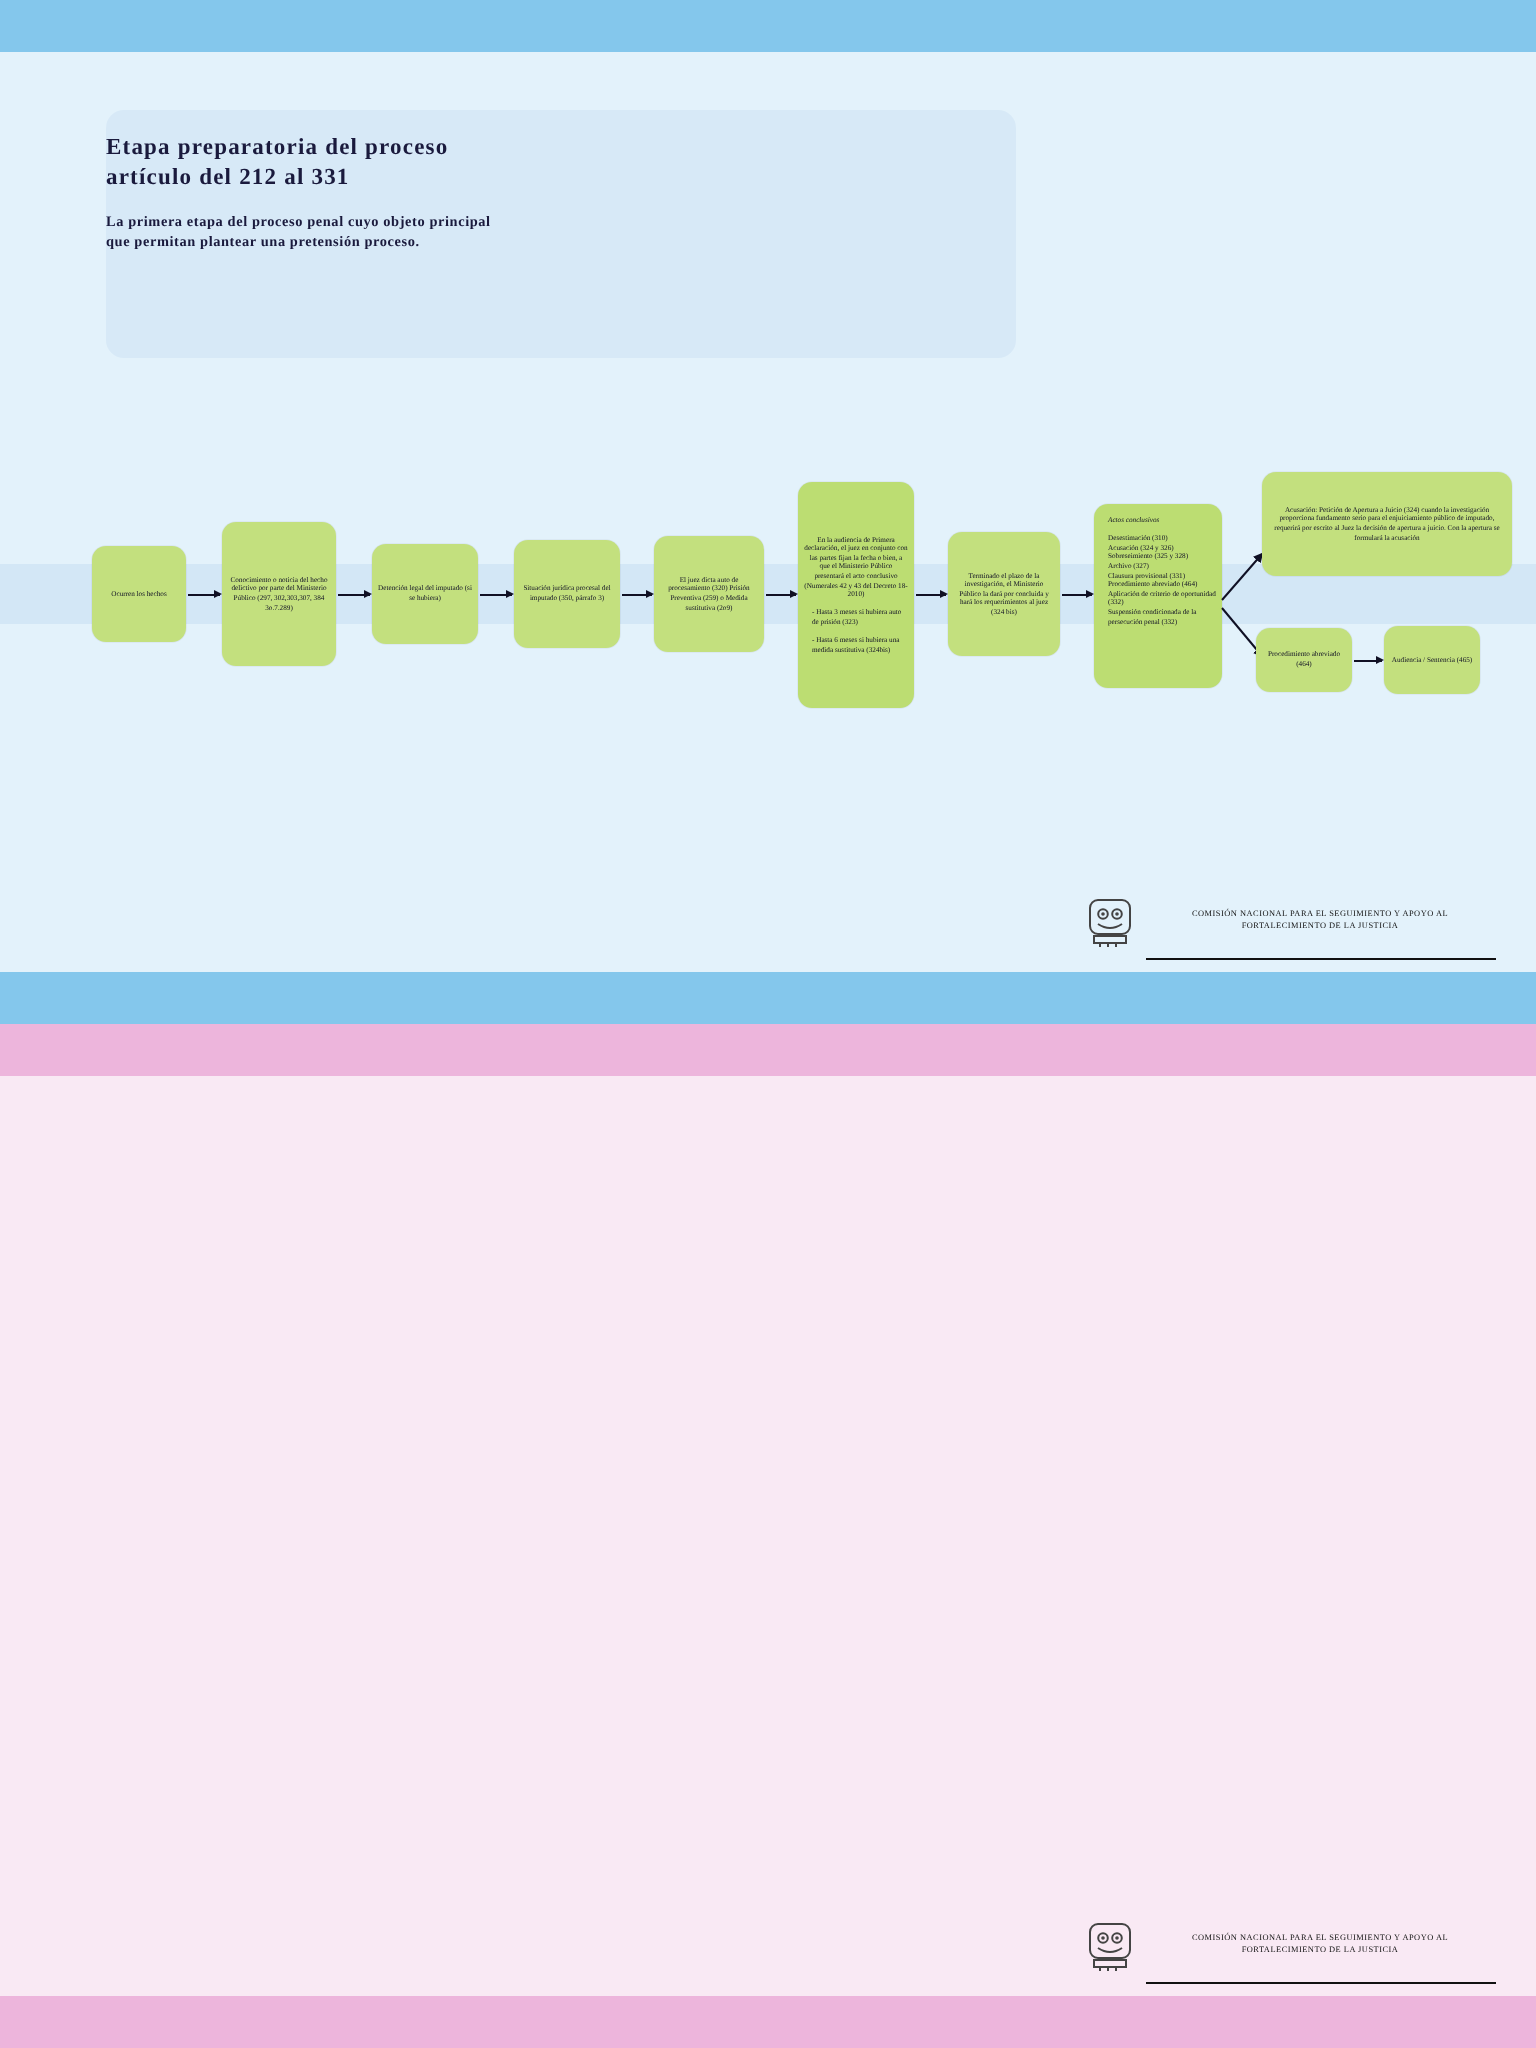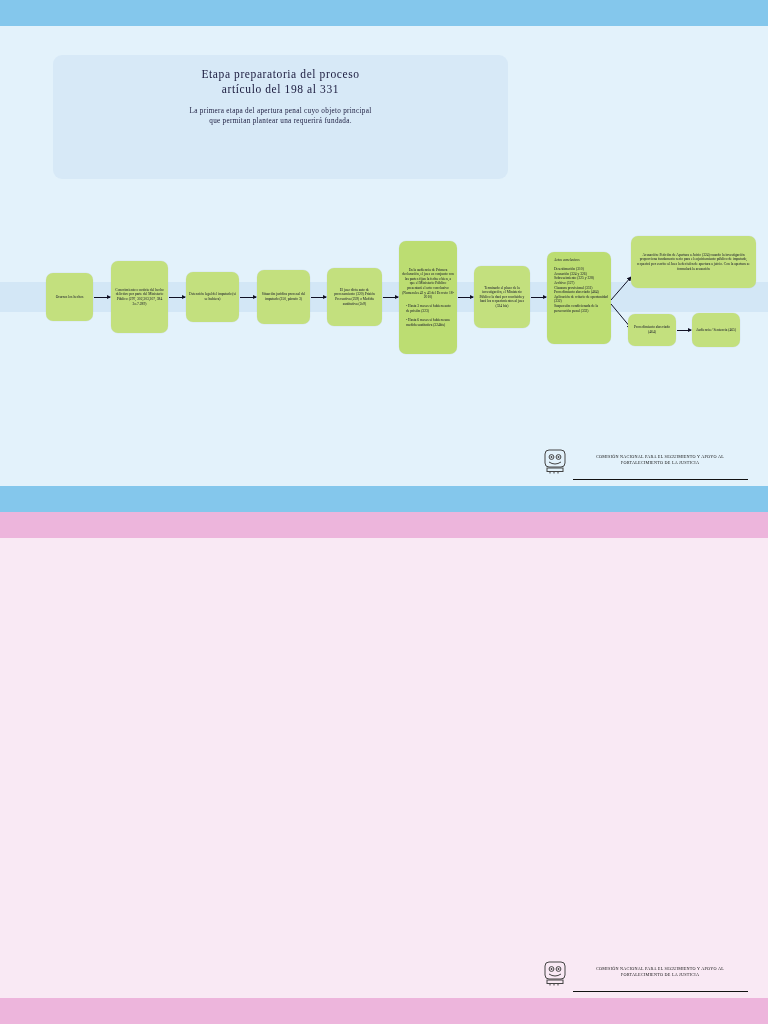--- a/index.html
+++ b/index.html
@@ -11,21 +11,21 @@
   .page{position:absolute;left:0;width:768px;}
   .band-top{position:absolute;left:0;width:768px;height:26px;background:#84c7ec;}
   .band-body{position:absolute;left:0;width:768px;background:#e3f2fb;}
   .band-body-pink{position:absolute;left:0;width:768px;background:#f9e9f4;}
   .band-blue{position:absolute;left:0;width:768px;background:#84c7ec;}
   .band-pink{position:absolute;left:0;width:768px;background:#edb5dc;}
 
   
   .hdr{
     position:absolute;border-radius:9px;
-    text-align:center;color:#1a1a3d;
+    text-align:left;color:#1a1a3d;font-weight:bold;
   }
   .hdr-blue{background:#d7e9f7;}
   .hdr .t1{font-size:11.5px;letter-spacing:.6px;line-height:15px;}
   .hdr .t2{font-size:7.2px;letter-spacing:.3px;line-height:10px;}
   .sp{height:9px;}
 
   
   .chart{position:absolute;left:0;top:0;width:768px;height:100%;}
   .strip{position:absolute;background:#d3e7f6;}
   .node{
@@ -64,24 +64,24 @@
 </head>
 <body>
 
 <div class="page" style="top:0;height:512px;">
   <div class="band-top" style="top:0;"></div>
   <div class="band-body" style="top:26px;height:460px;"></div>
   <div class="band-blue" style="top:486px;height:26px;"></div>
 
   <div class="hdr hdr-blue" style="left:53px;top:55px;width:455px;height:124px;padding-top:12px;box-sizing:border-box;">
     <div class="t1">Etapa preparatoria del proceso</div>
-    <div class="t1">artículo del 198 al 331</div>
+    <div class="t1">artículo del 212 al 331</div>
     <div class="sp"></div>
-    <div class="t2">La primera etapa del apertura penal cuyo objeto principal</div>
-    <div class="t2">que permitan plantear una requerirá fundada.</div>
+    <div class="t2">La primera etapa del proceso penal cuyo objeto principal</div>
+    <div class="t2">que permitan plantear una pretensión proceso.</div>
   </div>
 
   <div class="chart">
     <div class="strip" style="left:0;top:282px;width:768px;height:30px;"></div>
 
     <div class="node green" style="left:46px;top:273px;width:47px;height:48px;">
       <span class="txt">
           <span class="ctr">Ocurren los hechos</span>
         </span>
     </div>

